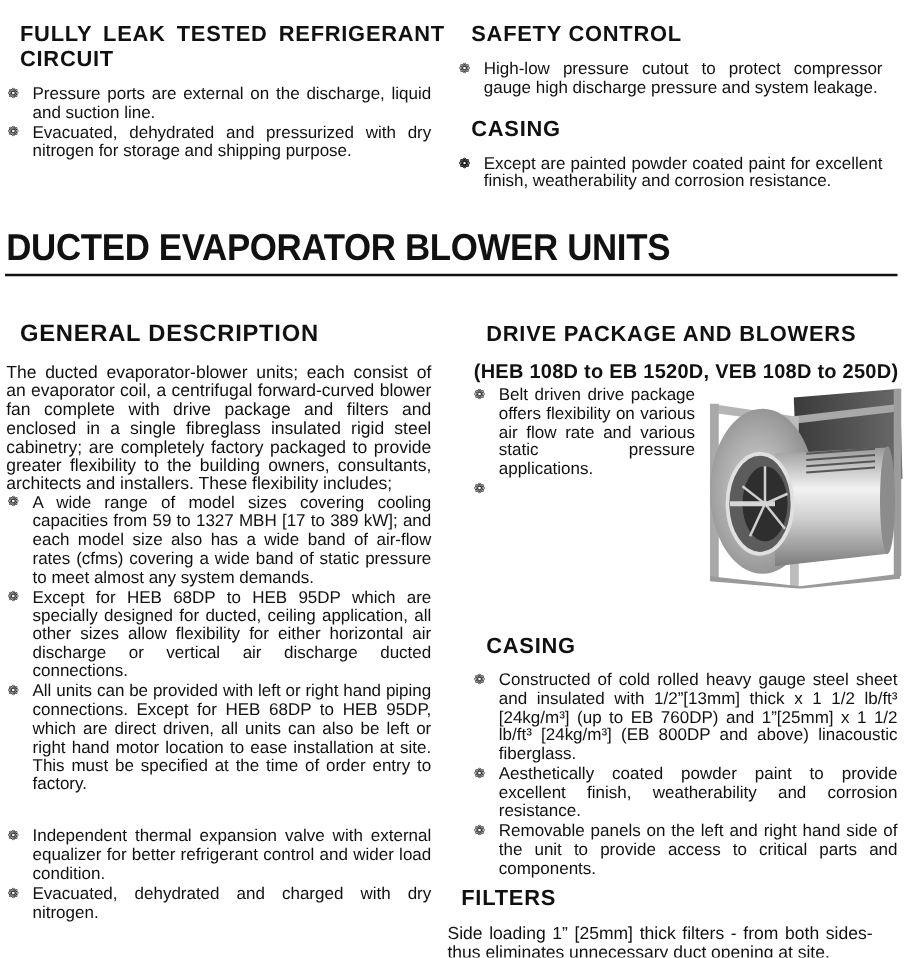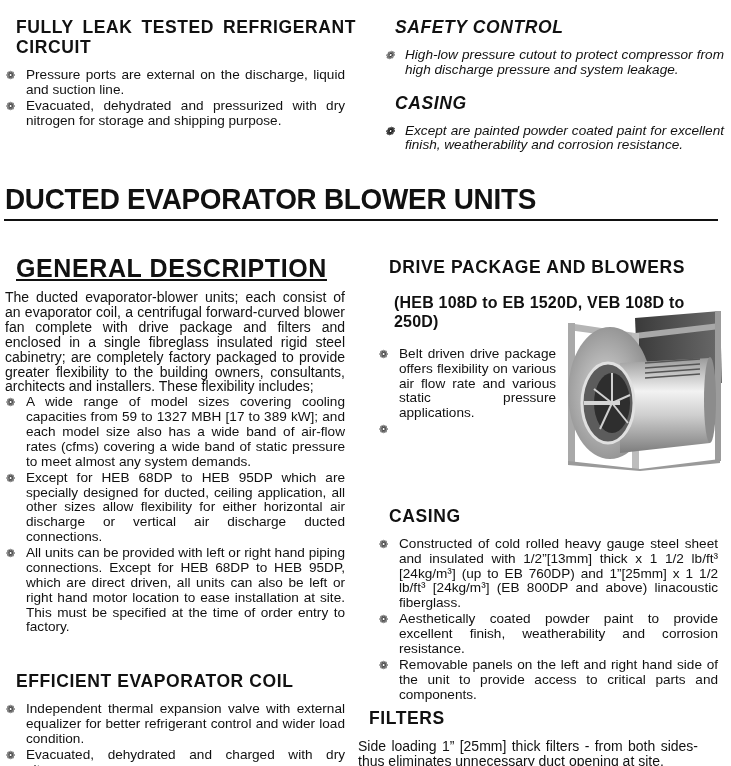--- a/index.html
+++ b/index.html
@@ -11,21 +11,21 @@
     .h2 {
       font-family: "Liberation Sans", sans-serif; font-weight: bold;
       font-size: 17.5px; line-height: 20px; letter-spacing: 0.6px; margin: 11px;
     }
     .h1 {
       font-family: "Liberation Sans", sans-serif; font-weight: bold;
       font-size: 30px; line-height: 34px; letter-spacing: -0.3px; margin: 0;
       transform: scaleX(0.93); transform-origin: left top; white-space: nowrap;
     }
     .sub {
-      font-weight: bold; font-size: 16px; line-height: 19px; letter-spacing: 0.2px; margin: 16px;
+      font-weight: bold; font-size: 16px; line-height: 19px; letter-spacing: 0.2px; margin: 1px;
     }
     ul.bl { list-style: none; margin: 0; padding: 0; }
     ul.bl li {
       position: relative; padding-left: 21px;
       font-size: 13.6px; line-height: 14.8px; text-align: justify;
       margin-bottom: 1.5px;
     }
     ul.bl li .b {
       position: absolute; left: 1px; top: 0; font-size: 11px; line-height: 14.8px;
     }
@@ -43,49 +43,48 @@
 <body>
 
 <div class="col" style="left:5px; top:6px; width:340px;">
   <h2 class="h2" style="width:340px; text-align:justify;">FULLY LEAK TESTED REFRIGERANT CIRCUIT</h2>
   <ul class="bl" style="margin-top:2px;">
     <li><span class="b">❁</span><span>Pressure ports are external on the discharge, liquid and suction line.</span></li>
     <li><span class="b">❁</span><span>Evacuated, dehydrated and pressurized with dry nitrogen for storage and shipping purpose.</span></li>
   </ul>
 </div>
 
-<div class="col" style="left:384px; top:6px; width:340px;font-style:italic;">
+<div class="col" style="left:366px; top:6px; width:340px;">
   <h2 class="h2">SAFETY CONTROL</h2>
   <ul class="bl">
-    <li><span class="b">❁</span><span>High-low pressure cutout to protect compressor from high discharge pressure and system leakage.</span></li>
+    <li><span class="b">❁</span><span>High-low pressure cutout to protect compressor gauge high discharge pressure and system leakage.</span></li>
   </ul>
   <h2 class="h2" style="margin-top:15px;">CASING</h2>
   <ul class="bl" style="margin-top:4px;">
     <li><span class="b">❁</span></li>
     <li><span class="b">❁</span><span>Except are painted powder coated paint for excellent finish, weatherability and corrosion resistance.</span></li>
   </ul>
 </div>
 
 <div class="col" style="left:5px; top:182px; width:714px;">
   <h1 class="h1">DUCTED EVAPORATOR BLOWER UNITS</h1>
 </div>
 <div class="rule"></div>
 
 <div class="col" style="left:5px; top:246px; width:340px;">
-  <h2 class="h2" style="font-size:25px; line-height:22px;text-decoration:underline;">GENERAL DESCRIPTION</h2>
+  <h2 class="h2" style="font-size:19px; line-height:22px;">GENERAL DESCRIPTION</h2>
   <p class="body" style="margin-top:3px;">The ducted evaporator-blower units; each consist of an evaporator coil, a centrifugal forward-curved blower fan complete with drive package and filters and enclosed in a single fibreglass insulated rigid steel cabinetry; are completely factory packaged to provide greater flexibility to the building owners, consultants, architects and installers. These flexibility includes;</p>
   <ul class="bl" style="margin-top:1px;">
     <li><span class="b">❁</span><span>A wide range of model sizes covering cooling capacities from 59 to 1327 MBH [17 to 389 kW]; and each model size also has a wide band of air-flow rates (cfms) covering a wide band of static pressure to meet almost any system demands.</span></li>
     <li><span class="b">❁</span><span>Except for HEB 68DP to HEB 95DP which are specially designed for ducted, ceiling application, all other sizes allow flexibility for either horizontal air discharge or vertical air discharge ducted connections.</span></li>
     <li><span class="b">❁</span><span>All units can be provided with left or right hand piping connections. Except for HEB 68DP to HEB 95DP, which are direct driven, all units can also be left or right hand motor location to ease installation at site. This must be specified at the time of order entry to factory.</span></li>
   </ul>
 </div>
 
 <div class="col" style="left:5px; top:660px; width:340px;">
-  <h2 class="h2">EFFICIENT EVAPORATOR COIL</h2>
   <ul class="bl" style="margin-top:2px;">
     <li><span class="b">❁</span><span>Independent thermal expansion valve with external equalizer for better refrigerant control and wider load condition.</span></li>
     <li><span class="b">❁</span><span>Evacuated, dehydrated and charged with dry nitrogen.</span></li>
   </ul>
 </div>
 
 <div class="col" style="left:378px; top:246px; width:345px;">
   <h2 class="h2">DRIVE PACKAGE AND BLOWERS</h2>
   <div class="sub">(HEB 108D to EB 1520D, VEB 108D to 250D)</div>
   <ul class="bl" style="margin-top:2px; width:178px;">

